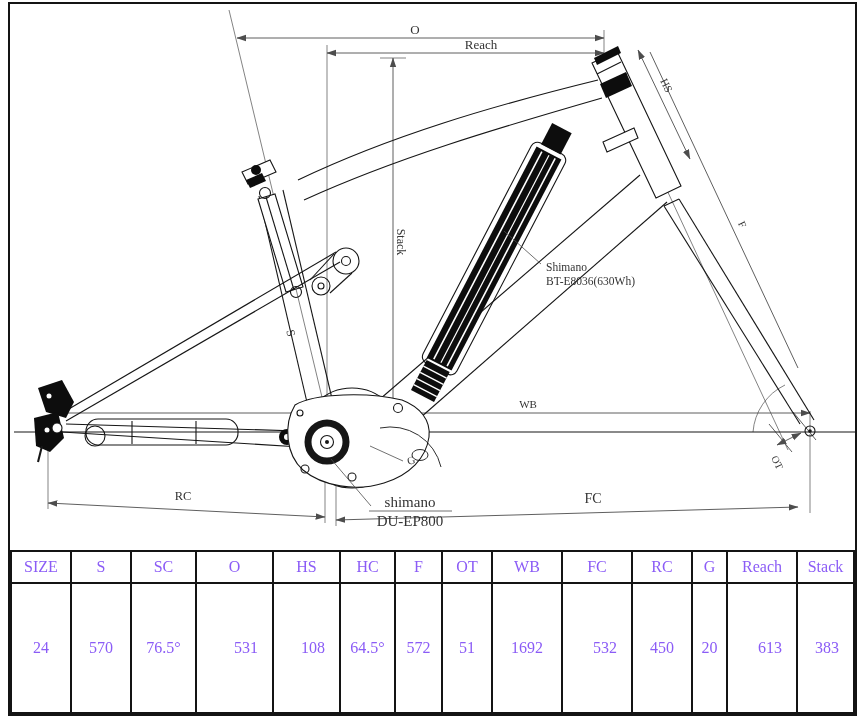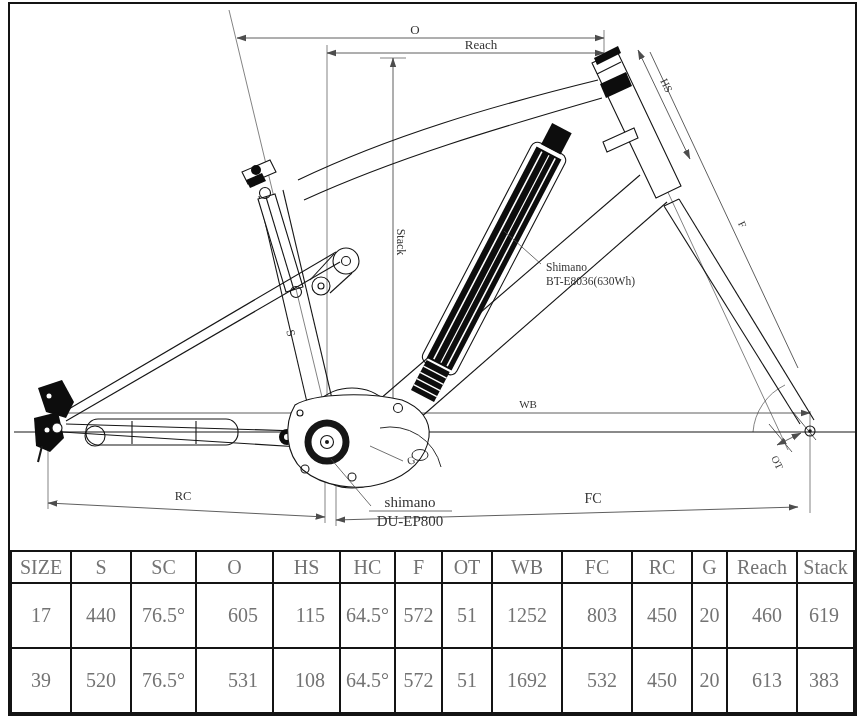--- a/index.html
+++ b/index.html
@@ -3,21 +3,21 @@
 <meta charset="utf-8">
 <style>
   html,body{margin:0;padding:0;background:#ffffff;}
   body{width:867px;height:724px;position:relative;overflow:hidden;
        font-family:"Liberation Serif","DejaVu Serif",serif;}
   .sheet{position:absolute;left:8px;top:2px;width:849px;height:714px;
          border:2px solid #141414;box-sizing:border-box;display:flex;
          flex-direction:column;background:#ffffff;}
   .drawing{flex:0 0 546px;width:845px;height:546px;display:block;}
   table.geo{width:100%;height:164px;border-collapse:collapse;table-layout:fixed;
-            font-size:20px;color:#737373;}
+            font-size:16px;color:#8b5cf6;}
   table.geo th,table.geo td{border:2px solid #141414;text-align:center;
             font-weight:normal;padding:0;height:30px;white-space:nowrap;}
   
   table.geo td:nth-child(4),table.geo td:nth-child(5),table.geo td:nth-child(10),
   table.geo td:nth-child(13),table.geo td:nth-child(14){text-align:right;padding-right:14px;}
   svg text{font-family:"Liberation Serif","DejaVu Serif",serif;fill:#333;}
 </style>
 </head>
 <body>
 
@@ -205,38 +205,22 @@
           <th>WB</th>
           <th>FC</th>
           <th>RC</th>
           <th>G</th>
           <th>Reach</th>
           <th>Stack</th>
         </tr>
     </thead>
     <tbody>
         <tr>
-          <td>17</td>
-          <td>440</td>
-          <td>76.5°</td>
-          <td>605</td>
-          <td>115</td>
-          <td>64.5°</td>
-          <td>572</td>
-          <td>51</td>
-          <td>1252</td>
-          <td>803</td>
-          <td>450</td>
-          <td>20</td>
-          <td>460</td>
-          <td>619</td>
-        </tr>
-        <tr>
-          <td>39</td>
-          <td>520</td>
+          <td>24</td>
+          <td>570</td>
           <td>76.5°</td>
           <td>531</td>
           <td>108</td>
           <td>64.5°</td>
           <td>572</td>
           <td>51</td>
           <td>1692</td>
           <td>532</td>
           <td>450</td>
           <td>20</td>

